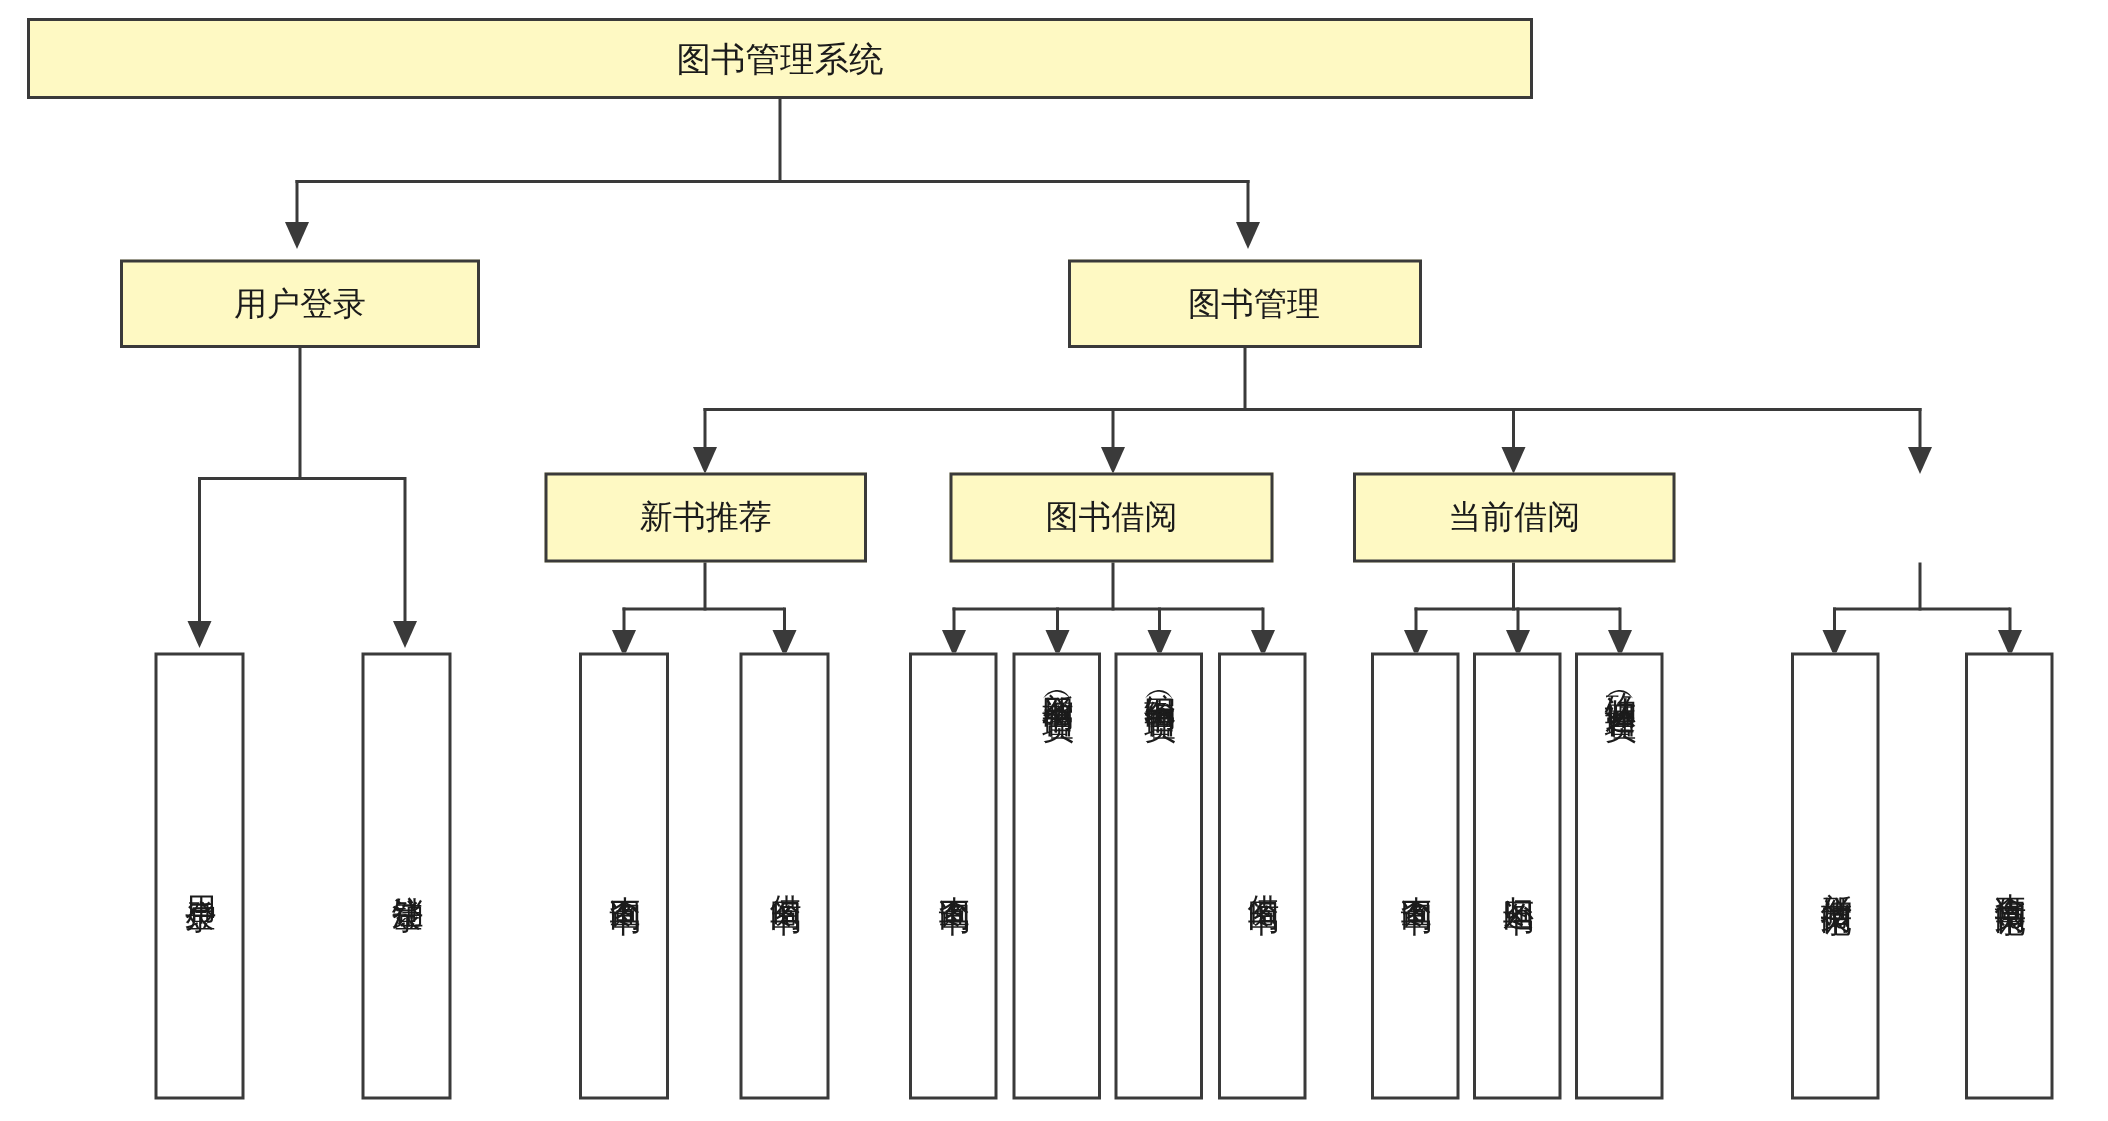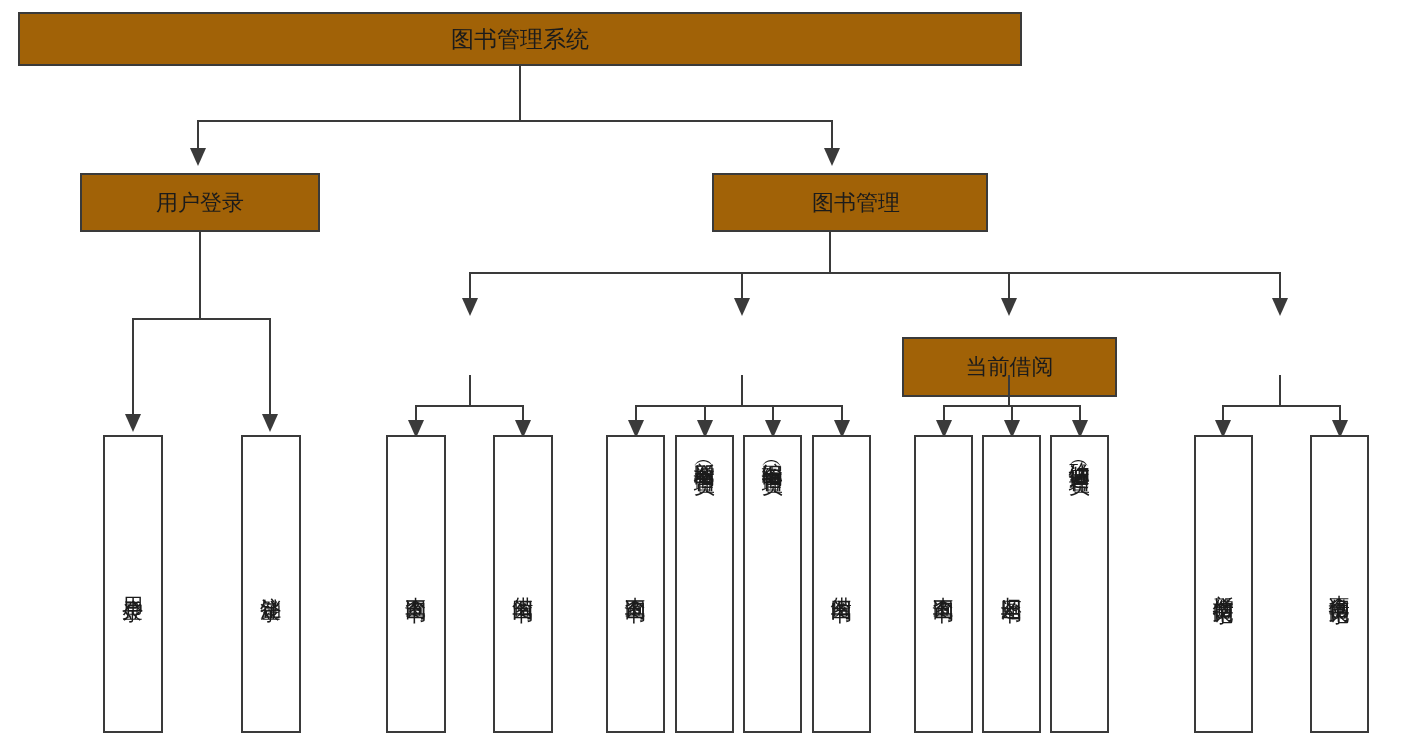--- a/index.html
+++ b/index.html
@@ -15,21 +15,21 @@
     width: 1405px;
     height: 747px;
     background: #ffffff;
     overflow: hidden;
   }
 
   
   .node {
     position: absolute;
     box-sizing: border-box;
-    background: #a16207;
+    background: #fef9c3;
     border: 2px solid #3a3a3a;
     display: flex;
     align-items: center;
     justify-content: center;
     color: #1b1b1b;
   }
   .node.root {
     font-size: 23px;
   }
   .node.level2 {
@@ -109,21 +109,21 @@
 
   <div class="vline" style="left:197px; top:120px; height:30px;"></div>
   <div class="arrow" style="left:190px; top:148px;"></div>
   <div class="vline" style="left:831px; top:120px; height:30px;"></div>
   <div class="arrow" style="left:824px; top:148px;"></div>
 
   <div class="node level2" style="left:80px; top:173px; width:240px; height:59px;">
     <span>用户登录</span>
   </div>
 
-  <div class="node level2" style="left:712px; top:173px; width:276px; height:59px;padding-left:12px;">
+  <div class="node level2" style="left:712px; top:173px; width:236px; height:59px;padding-left:12px;">
     <span>图书管理</span>
   </div>
 
   <div class="vline" style="left:199px; top:232px; height:88px;"></div>
   <div class="hline" style="left:132px; top:318px; width:138px;"></div>
   <div class="vline" style="left:132px; top:318px; height:98px;"></div>
   <div class="arrow" style="left:125px; top:414px;"></div>
   <div class="vline" style="left:269px; top:318px; height:98px;"></div>
   <div class="arrow" style="left:262px; top:414px;"></div>
 
@@ -131,23 +131,29 @@
   <div class="hline" style="left:469px; top:272px; width:812px;"></div>
   <div class="vline" style="left:469px; top:272px; height:28px;"></div>
   <div class="arrow" style="left:462px; top:298px;"></div>
   <div class="vline" style="left:741px; top:272px; height:28px;"></div>
   <div class="arrow" style="left:734px; top:298px;"></div>
   <div class="vline" style="left:1008px; top:272px; height:28px;"></div>
   <div class="arrow" style="left:1001px; top:298px;"></div>
   <div class="vline" style="left:1279px; top:272px; height:28px;"></div>
   <div class="arrow" style="left:1272px; top:298px;"></div>
 
-
-
-  <div class="node level3" style="left:902px; top:315px; width:215px; height:60px;margin-top:22px;">
+  <div class="node level3" style="left:363px; top:315px; width:215px; height:60px;">
+    <span>新书推荐</span>
+  </div>
+
+  <div class="node level3" style="left:633px; top:315px; width:216px; height:60px;">
+    <span>图书借阅</span>
+  </div>
+
+  <div class="node level3" style="left:902px; top:315px; width:215px; height:60px;">
     <span>当前借阅</span>
   </div>
 
 
   <div class="vline" style="left:469px; top:375px; height:32px;"></div>
   <div class="hline" style="left:415px; top:405px; width:108px;"></div>
   <div class="vline" style="left:415px; top:405px; height:18px;"></div>
   <div class="arrow" style="left:408px; top:420px;"></div>
   <div class="vline" style="left:522px; top:405px; height:18px;"></div>
   <div class="arrow" style="left:515px; top:420px;"></div>

